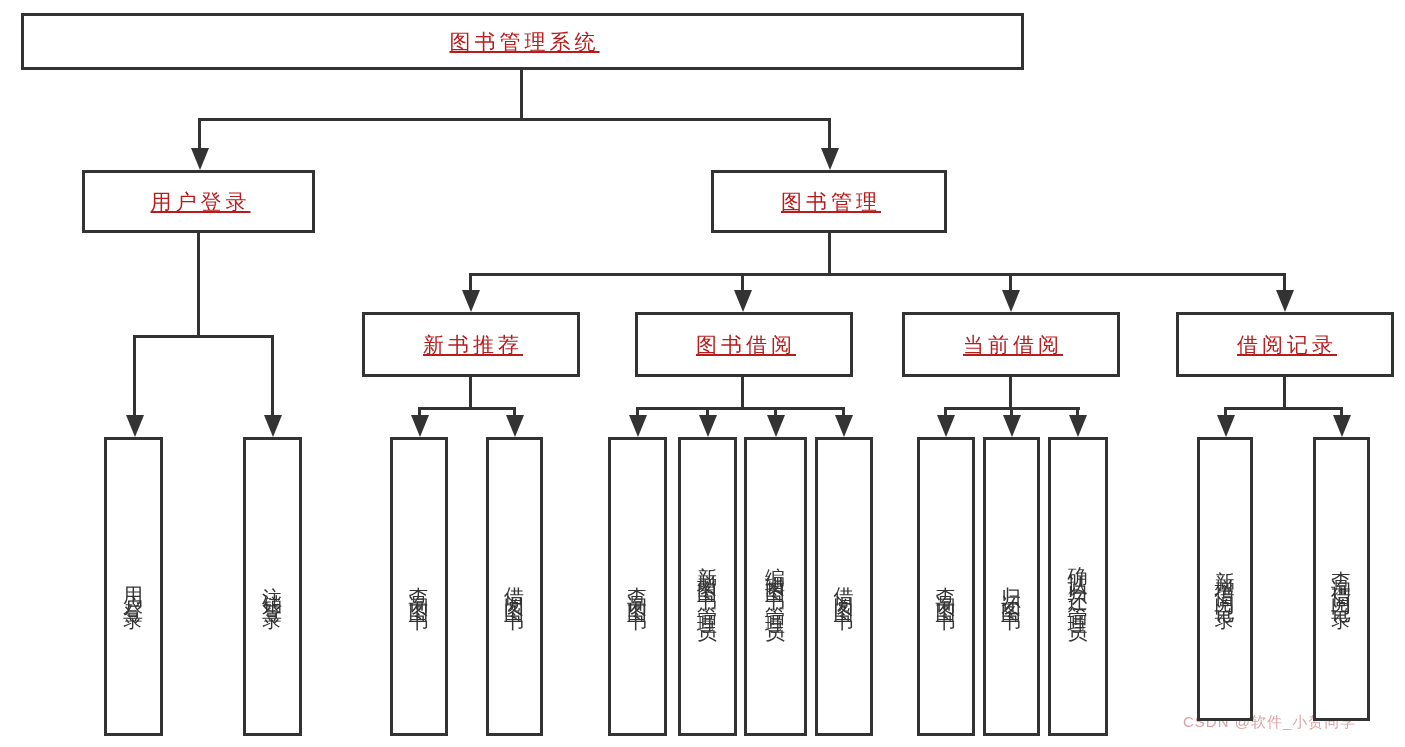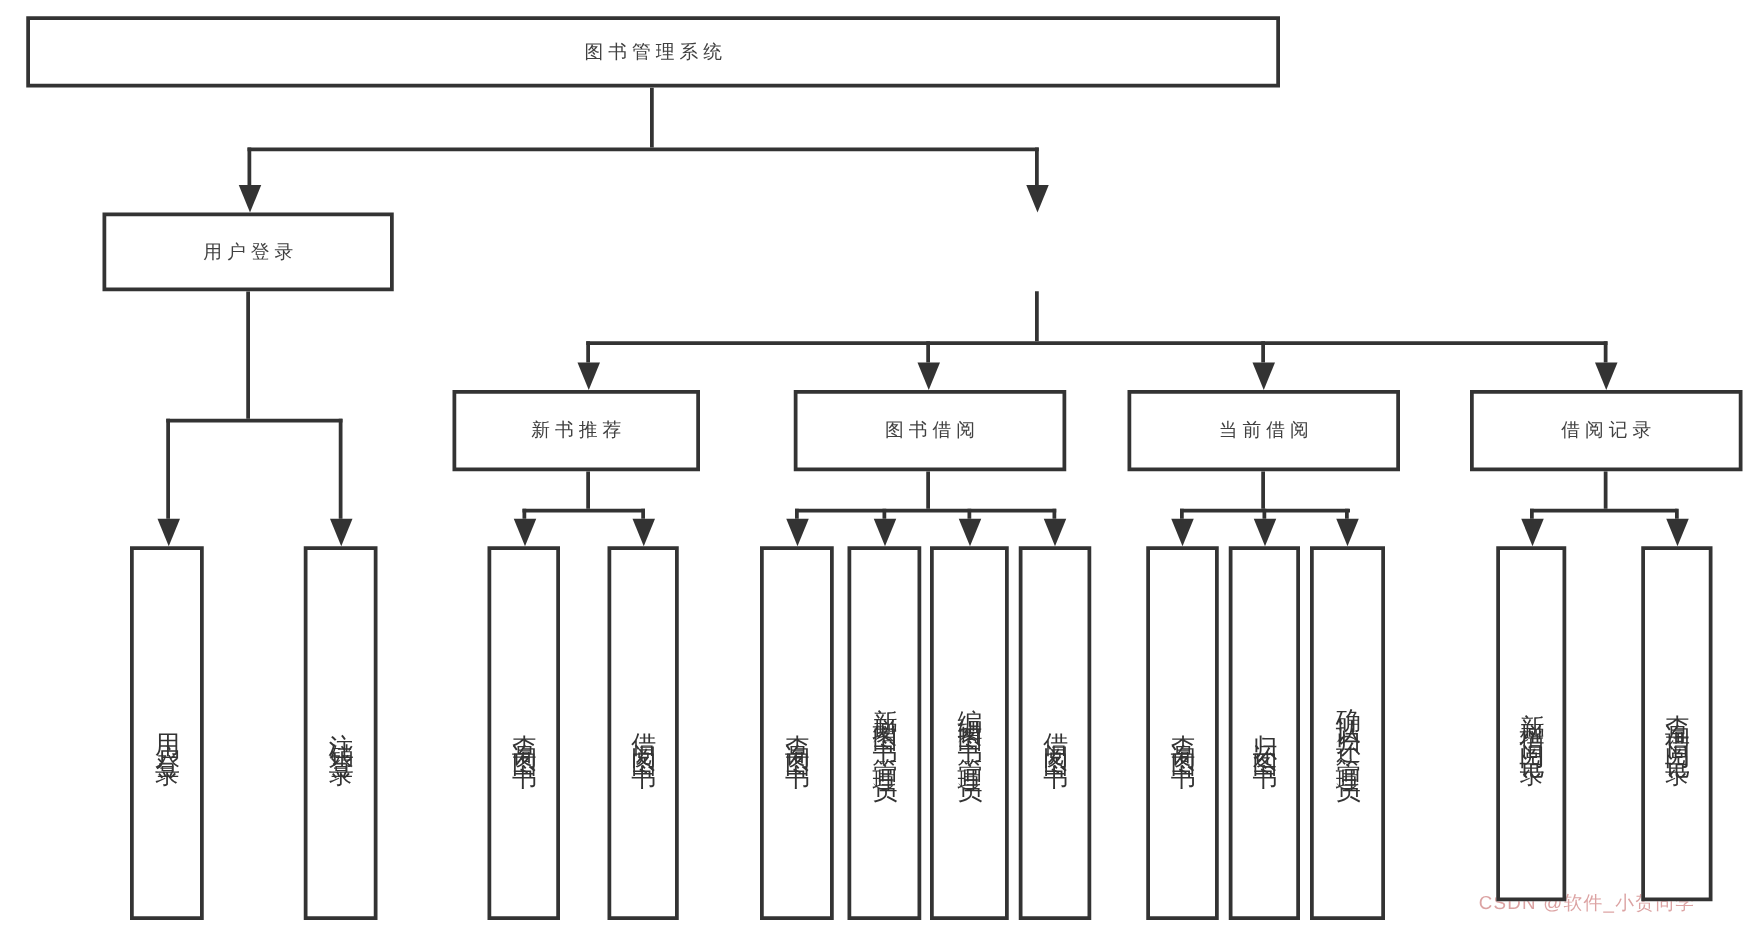--- a/index.html
+++ b/index.html
@@ -13,25 +13,26 @@
     width:1405px;height:747px;
     background:#ffffff;
     overflow:hidden;
   }
   .node{
     position:absolute;
     box-sizing:border-box;
     border:3px solid var(--line);
     background:#ffffff;
     display:flex;align-items:center;justify-content:center;
-    color:#404040;
-    font-size:15px;
+    color:#b91c1c;
+    font-size:21px;
     letter-spacing:4px;
     z-index:2;
     text-indent:4px; 
+    text-decoration:underline;
   }
   .vnode{
     position:absolute;
     box-sizing:border-box;
     border:3px solid var(--line);
     background:#ffffff;
     display:flex;align-items:center;justify-content:center;
     color:#333333;
     z-index:2;
   }
@@ -122,22 +123,23 @@
   <div class="vl" style="left:1283px;top:377px;height:30px;"></div>
   <div class="hl" style="left:1224px;top:407px;width:118px;"></div>
   <div class="vl" style="left:1224px;top:407px;height:8px;"></div>
   <div class="arrow" style="left:1217px;top:415px;"></div>
   <div class="vl" style="left:1340px;top:407px;height:8px;"></div>
   <div class="arrow" style="left:1333px;top:415px;"></div>
 
   <div class="node" style="left:21px;top:13px;width:1003px;height:57px;">图书管理系统</div>
 
   <div class="node" style="left:82px;top:170px;width:233px;height:63px;">用户登录</div>
+  <div class="node" style="left:711px;top:170px;width:236px;height:63px;">图书管理</div>
 
-  <div class="node" style="left:362px;top:312px;width:198px;height:65px;">新书推荐</div>
+  <div class="node" style="left:362px;top:312px;width:218px;height:65px;">新书推荐</div>
   <div class="node" style="left:902px;top:312px;width:218px;height:65px;">当前借阅</div>
   <div class="node" style="left:635px;top:312px;width:218px;height:65px;">图书借阅</div>
   <div class="node" style="left:1176px;top:312px;width:218px;height:65px;">借阅记录</div>
 
   <div class="vnode" style="left:104px;top:437px;width:59px;height:299px;">
     <span class="vtext">用户登录</span>
   </div>
   <div class="vnode" style="left:243px;top:437px;width:59px;height:299px;">
     <span class="vtext">注销登录</span>
   </div>

